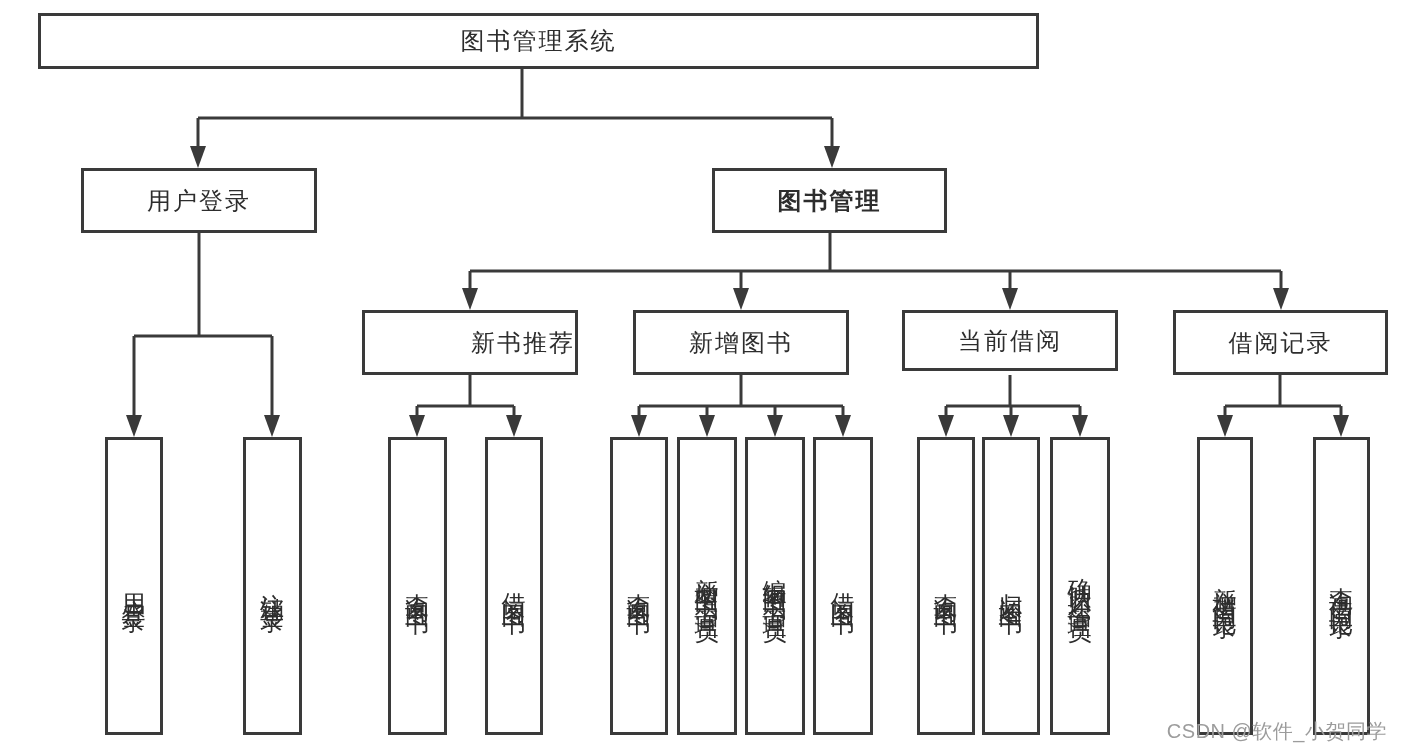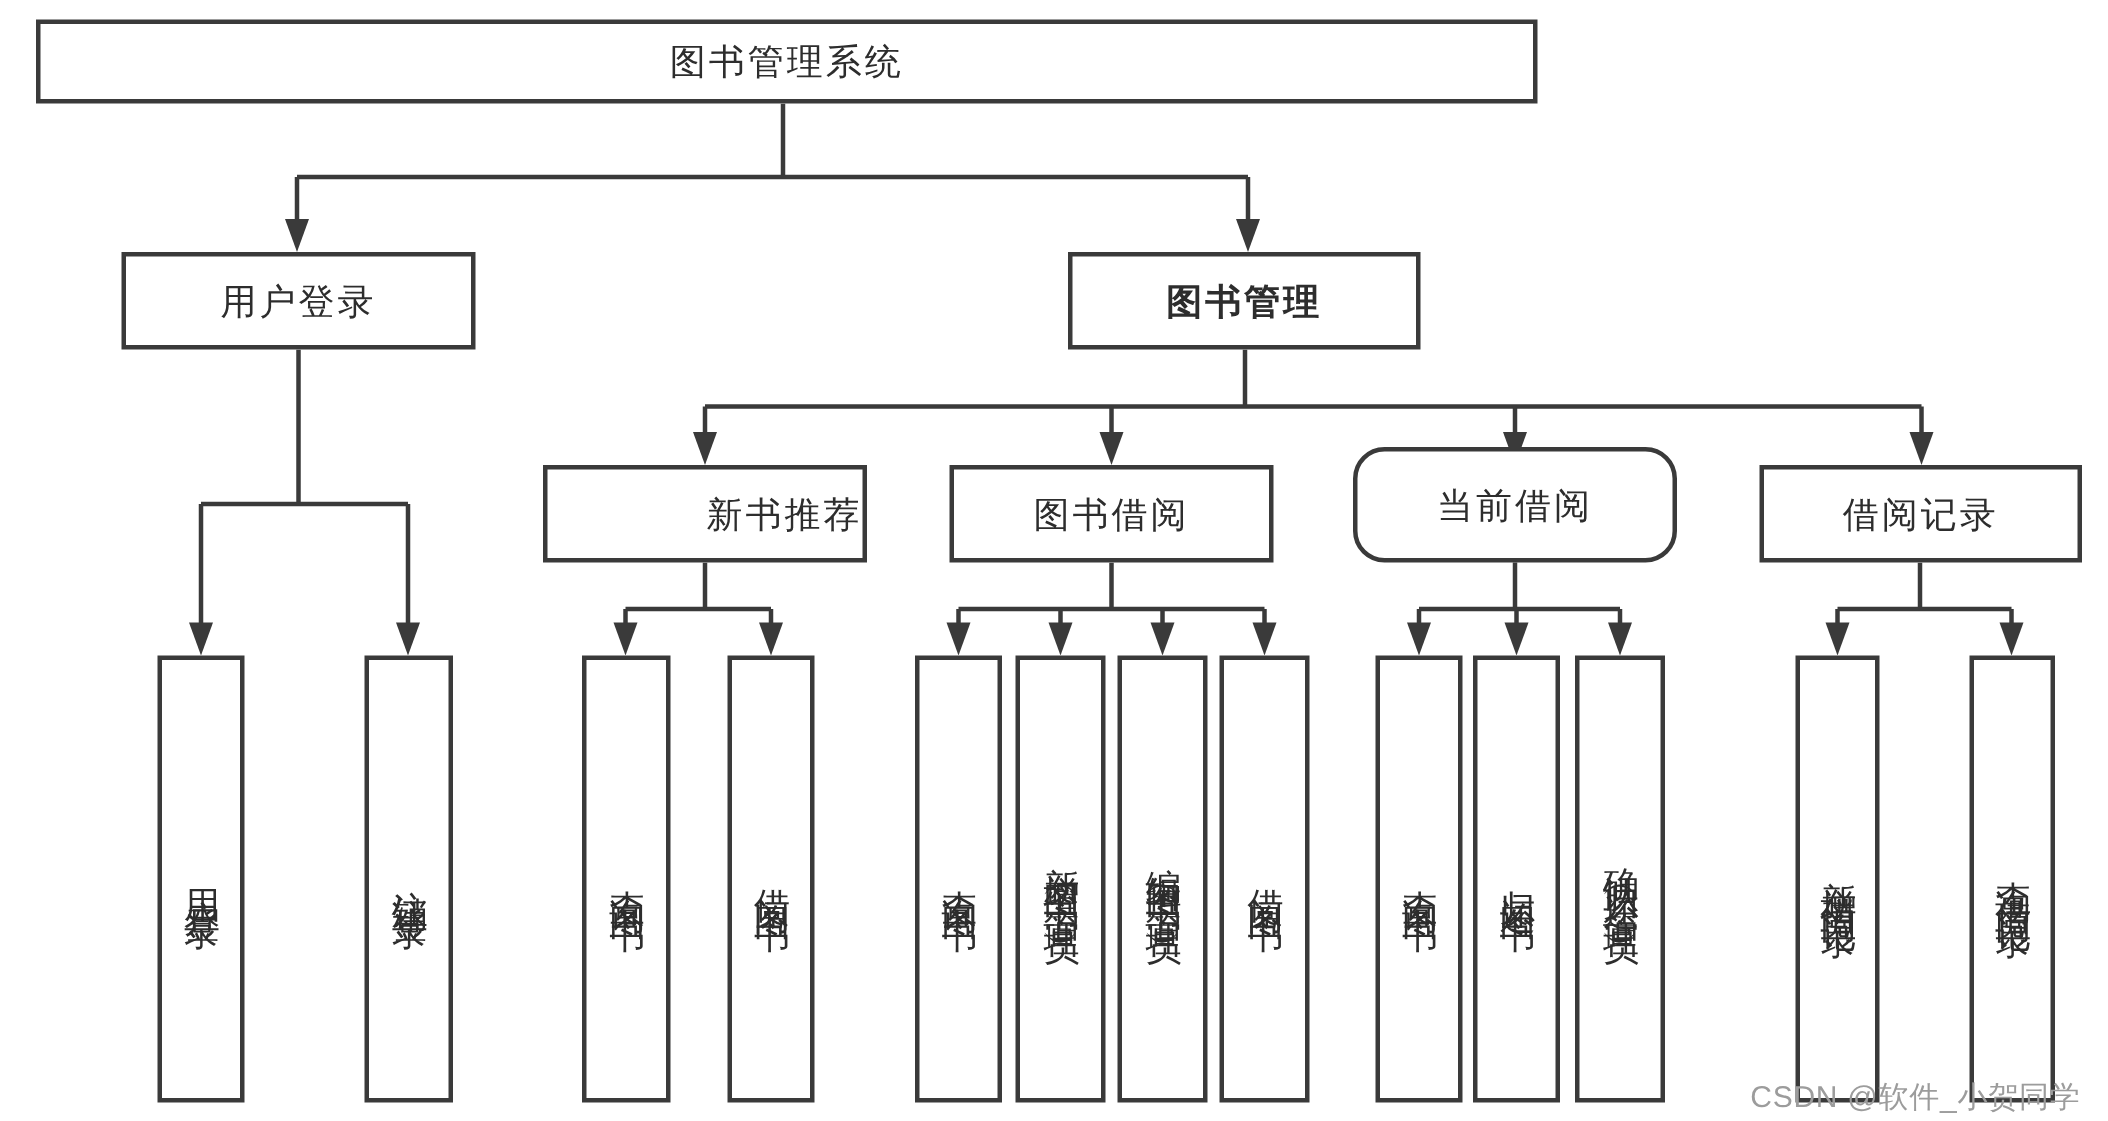--- a/index.html
+++ b/index.html
@@ -125,38 +125,38 @@
     <polygon class="arrowhead" points="1072,415 1088,415 1080,437"></polygon>
 
     <path class="line" d="M1280 375 L1280 406"></path>
     <path class="line" d="M1225 406 L1341 406"></path>
     <path class="line" d="M1225 406 L1225 429"></path>
     <polygon class="arrowhead" points="1217,415 1233,415 1225,437"></polygon>
     <path class="line" d="M1341 406 L1341 429"></path>
     <polygon class="arrowhead" points="1333,415 1349,415 1341,437"></polygon>
   </svg>
 
-  <div class="node h-node" style="left:24px; top:13px; width:1001px; height:56px;">
+  <div class="node h-node" style="left:38px; top:13px; width:1001px; height:56px;">
     <span class="label">图书管理系统</span>
   </div>
 
   <div class="node h-node" style="left:81px; top:168px; width:236px; height:65px;">
     <span class="label">用户登录</span>
   </div>
   <div class="node h-node" style="left:712px; top:168px; width:235px; height:65px;font-weight:bold;">
     <span class="label">图书管理</span>
   </div>
 
   <div class="node h-node" style="left:362px; top:310px; width:216px; height:65px;justify-content:flex-end;">
     <span class="label">新书推荐</span>
   </div>
   <div class="node h-node" style="left:633px; top:310px; width:216px; height:65px;">
-    <span class="label">图书借阅</span>
-  </div>
-  <div class="node h-node" style="left:902px; top:298px; width:216px; height:77px;border-radius:21px;">
+    <span class="label">新增图书</span>
+  </div>
+  <div class="node h-node" style="left:902px; top:310px; width:216px; height:61px;">
     <span class="label">当前借阅</span>
   </div>
   <div class="node h-node" style="left:1173px; top:310px; width:215px; height:65px;">
     <span class="label">借阅记录</span>
   </div>
 
   <div class="node v-node" style="left:105px; top:437px; width:58px; height:298px;">
     <span class="label">用户登录</span>
   </div>
   <div class="node v-node" style="left:243px; top:437px; width:59px; height:298px;">

